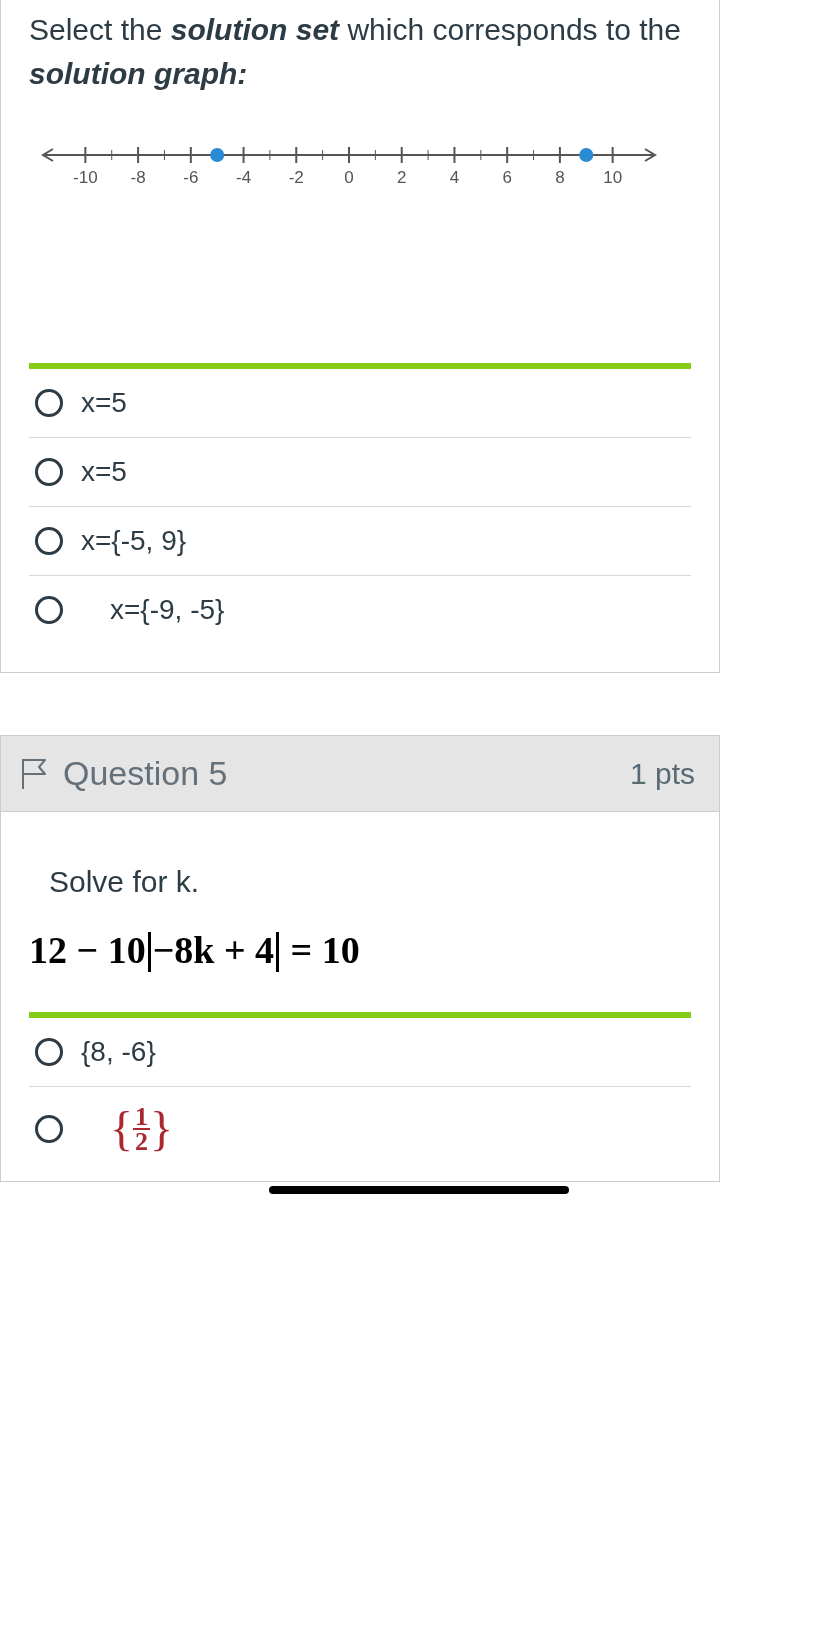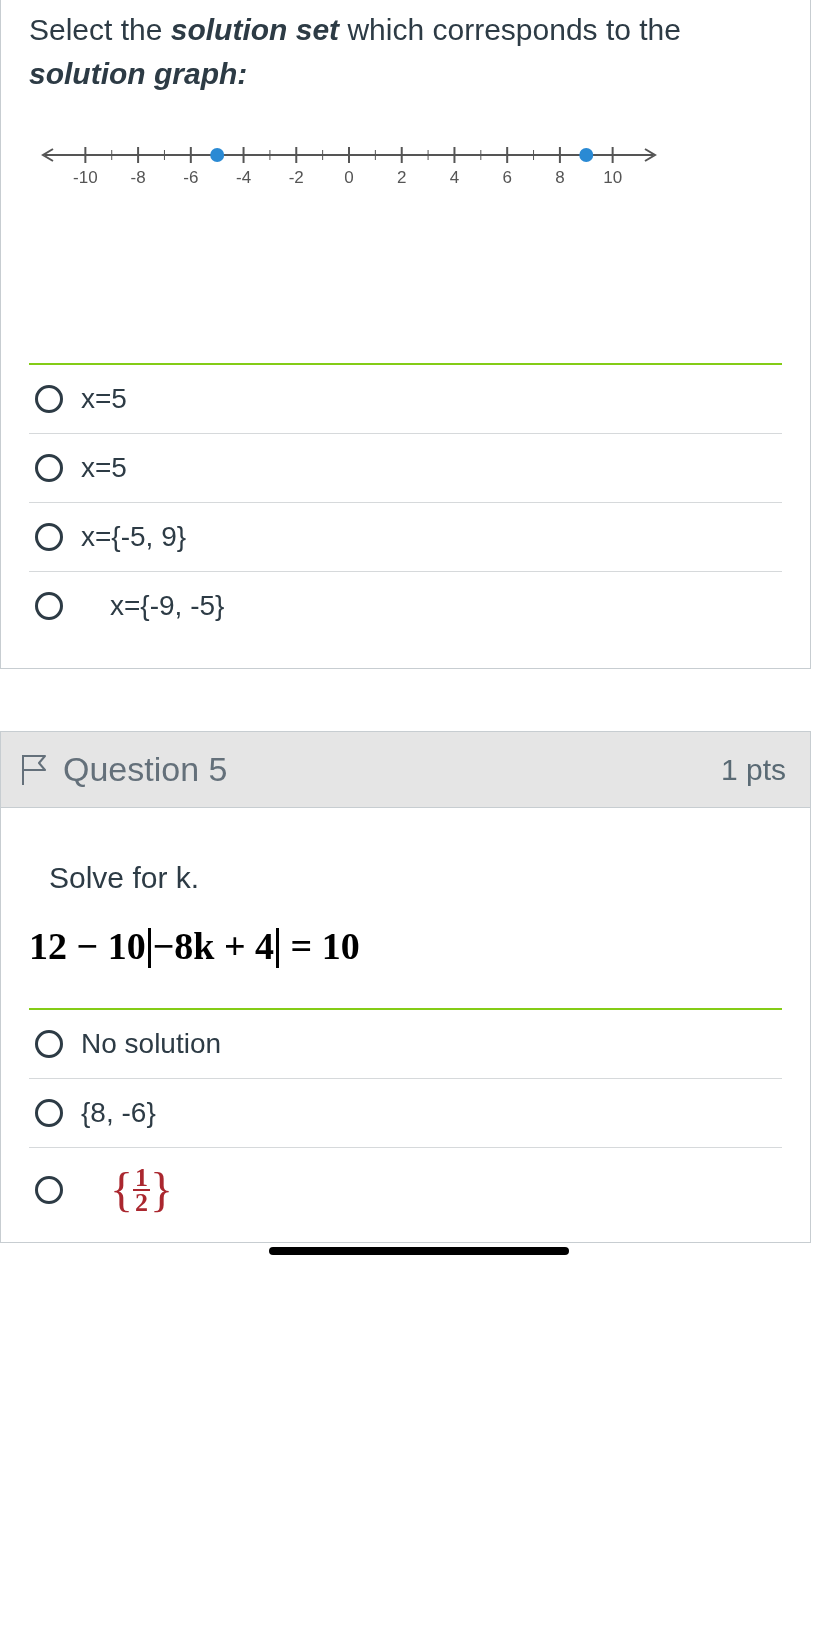--- a/index.html
+++ b/index.html
@@ -20,21 +20,21 @@
   .question-body { padding: 0 28px 28px 28px; }
   .prompt {
     font-size: 30px;
     font-weight: 300;
     line-height: 1.45;
     color: #2d3b45;
     padding: 8px 0 12px 0;
   }
   .prompt em { font-style: italic; font-weight: 600; }
   .numberline-wrap { padding: 22px 0 160px 0; }
-  .options { border-top: 2px solid #84cc16; }
+  .options { border-top: 6px solid #84cc16; }
   .option {
     display: flex;
     align-items: center;
     gap: 18px;
     padding: 18px 6px;
     border-bottom: 1px solid #d6d9db;
     font-size: 28px;
     color: #2d3b45;
     cursor: pointer;
   }
@@ -76,21 +76,21 @@
     font-family:"Times New Roman", serif; font-weight:600; color:#aa272f;
     line-height:0.9;
   }
   .frac .num { display:block; font-size:26px; padding:0 2px; }
   .frac .den { display:block; font-size:26px; border-top:2px solid #aa272f; padding:0 2px; }
   .brace { font-family:"Times New Roman", serif; font-size:48px; font-weight:500; color:#aa272f; vertical-align:middle; line-height:0; }
   .scroll-indicator {
     width: 300px; height: 8px; background:#000; border-radius:4px;
     margin: 4px auto 0 auto;
   }
-  .page { position:relative; width:811px; }
+  .page { position:relative; width:720px; }
   svg text { font-family: Arial, sans-serif; font-size:17px; fill:#555; }
 </style>
 </head>
 <body>
 
 <div class="page">
 
   <div class="question-card">
     <div class="question-body">
       <div class="prompt">
@@ -186,24 +186,20 @@
         <span>Solve for k.</span>
       </div>
 
       <div class="equation">
         <span>12 − 10</span><span class="abs-bar"></span><span>−8k + 4</span><span class="abs-bar"></span><span> = 10</span>
       </div>
 
       <div class="options">
         <div class="option">
           <span class="radio"></span>
-          <span>No solution</span>
-        </div>
-        <div class="option">
-          <span class="radio"></span>
           <span>{8, -6}</span>
         </div>
         <div class="option" style="border-bottom:none; padding-bottom:0;">
           <span class="radio"></span>
           <span>
             <span class="brace">{</span><span class="frac"><span class="num">1</span><span class="den">2</span></span><span class="brace">}</span>
           </span>
         </div>
       </div>
     </div>

